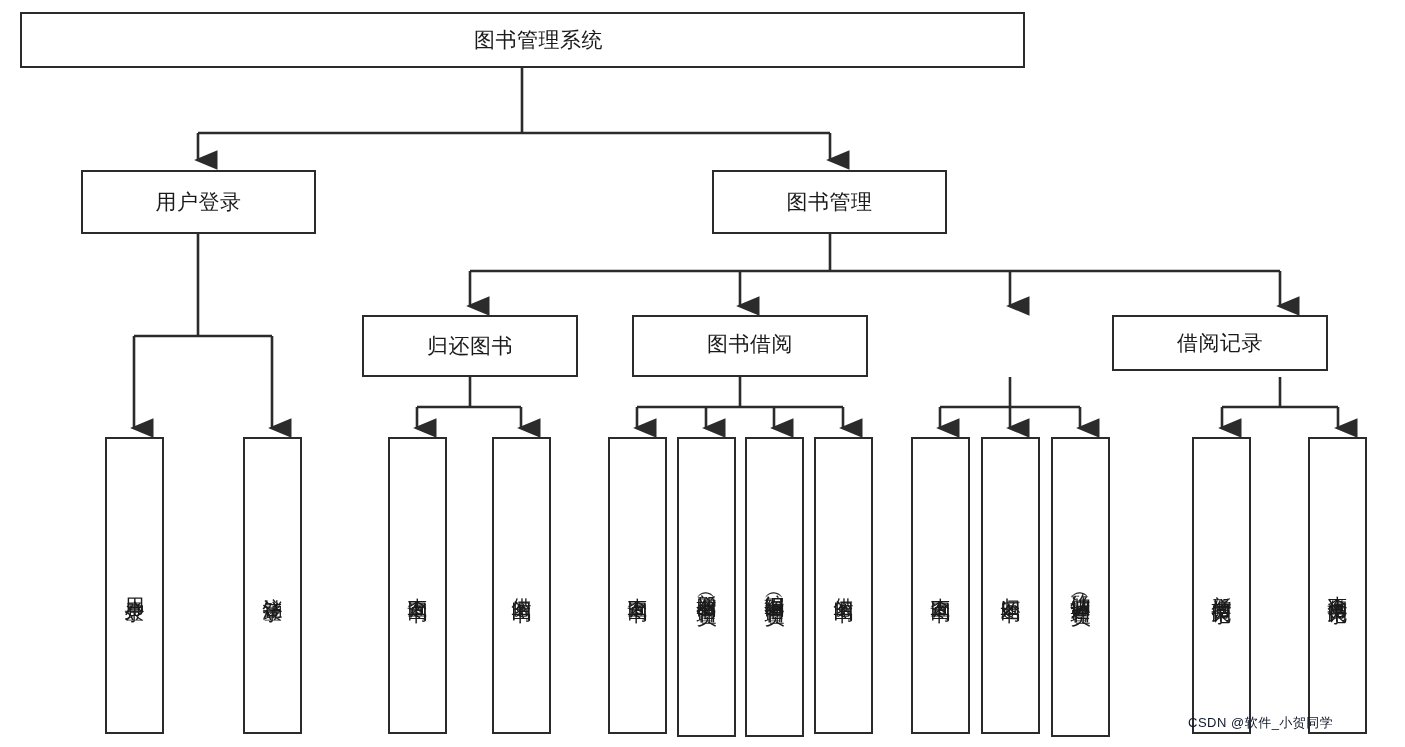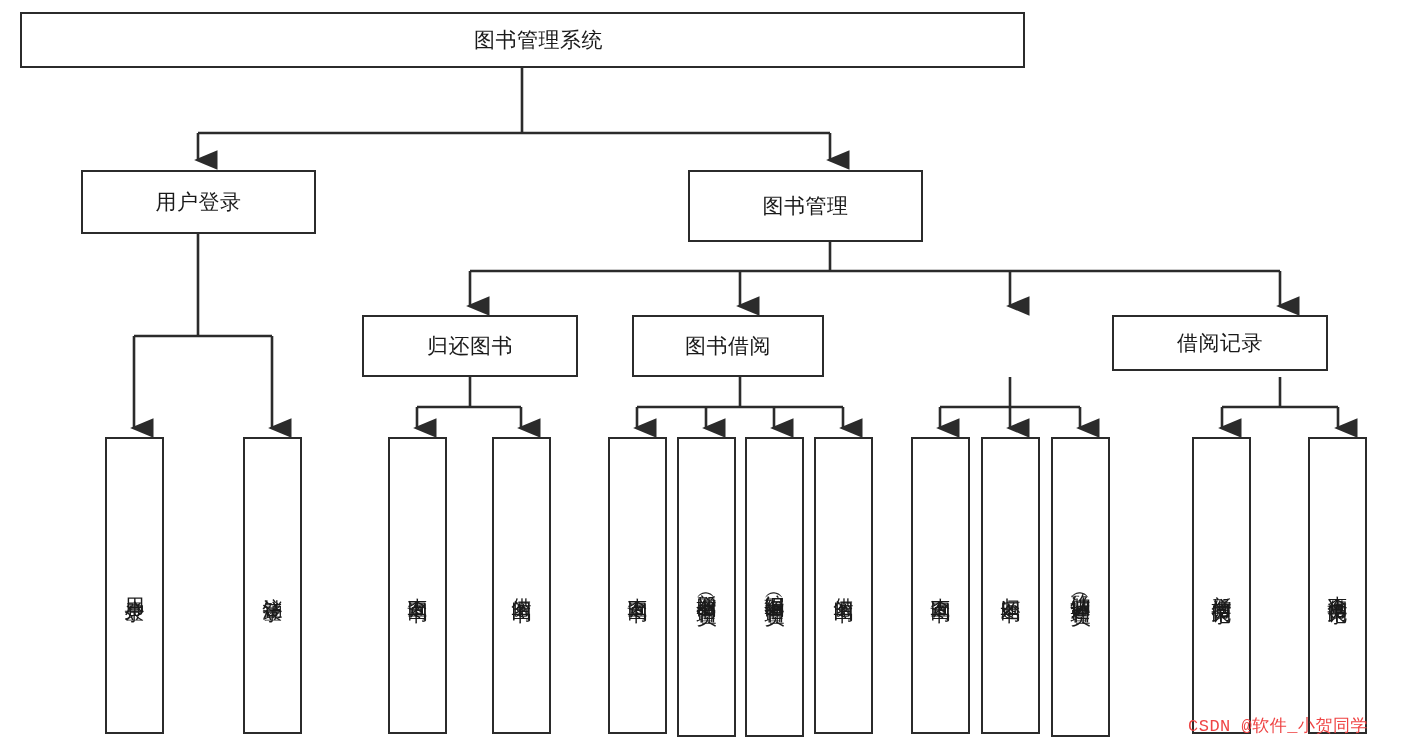--- a/index.html
+++ b/index.html
@@ -60,26 +60,25 @@
   }
   .node.v .lbl {
     writing-mode: vertical-rl;
     text-orientation: upright;
     font-size: 20px;
     line-height: 1.05;
     letter-spacing: 2px;
   }
   .watermark {
     position: absolute;
-    color: #ef4444;
-    font-size: 17px;
+    color: #0f172a;
+    font-size: 13px;
     white-space: nowrap;
     z-index: 5;
     letter-spacing: 0.5px;
-    font-family: Liberation Mono, monospace;
   }
 </style>
 </head>
 <body>
 
 <div id="stage">
 
   <svg class="wires" viewBox="0 0 1405 747" xmlns="http://www.w3.org/2000/svg">
     <defs>
       <marker id="arrow" viewBox="0 0 12 12" refX="6" refY="10" markerWidth="9" markerHeight="9" orient="auto-start-reverse">
@@ -130,28 +129,28 @@
     </g>
   </svg>
 
   <div class="node h root" style="left:20px; top:12px; width:1005px; height:56px;">
     <span class="lbl">图书管理系统</span>
   </div>
 
   <div class="node h" style="left:81px; top:170px; width:235px; height:64px;">
     <span class="lbl">用户登录</span>
   </div>
-  <div class="node h" style="left:688px; top:170px; width:235px; height:72px;">
+  <div class="node h" style="left:712px; top:170px; width:235px; height:64px;">
     <span class="lbl">图书管理</span>
   </div>
 
   <div class="node h" style="left:362px; top:315px; width:216px; height:62px;">
     <span class="lbl">归还图书</span>
   </div>
-  <div class="node h" style="left:632px; top:315px; width:192px; height:62px;">
+  <div class="node h" style="left:632px; top:315px; width:236px; height:62px;font-family:Liberation Mono, monospace;">
     <span class="lbl">图书借阅</span>
   </div>
   <div class="node h" style="left:1112px; top:315px; width:216px; height:56px;">
     <span class="lbl">借阅记录</span>
   </div>
 
   <div class="node v" style="left:105px; top:437px; width:59px; height:297px;">
     <span class="lbl">用户登录</span>
   </div>
   <div class="node v" style="left:243px; top:437px; width:59px; height:297px;">

